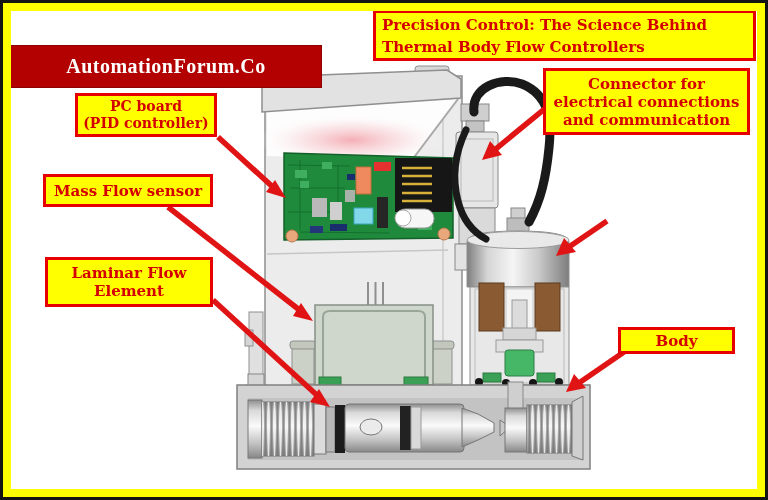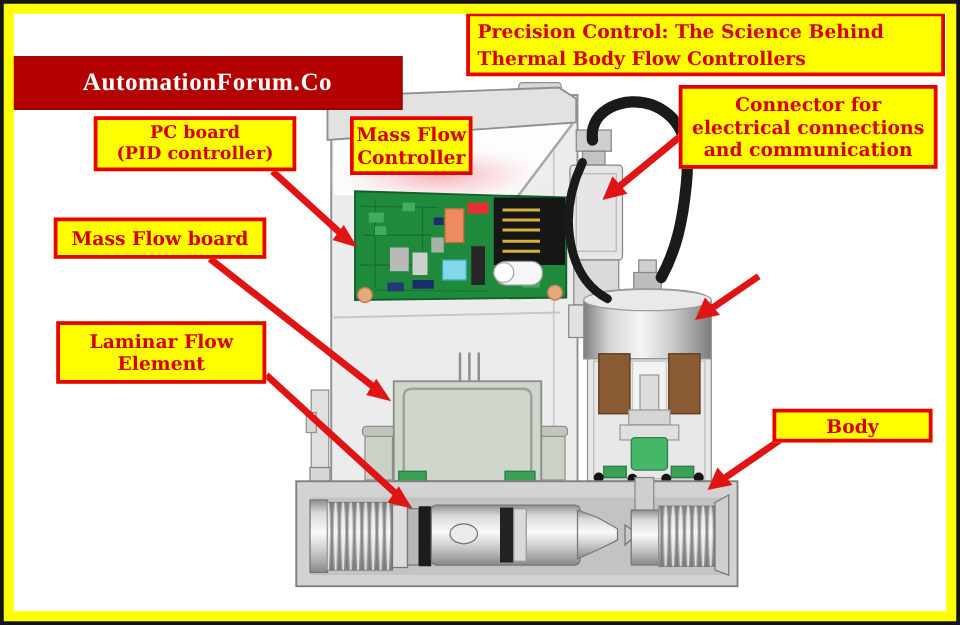--- a/index.html
+++ b/index.html
@@ -31,27 +31,27 @@
     padding:2px 6px;white-space:pre-line;z-index:30;
   }
   .lbl{
     background:var(--label-bg,#ffff00);
     border:3px solid var(--label-border,#e60000);
     color:var(--label-text,#d40000);
     font-weight:bold;font-size:14px;line-height:1.2;
     display:flex;align-items:center;justify-content:center;text-align:center;
     white-space:pre-line;z-index:30;
   }
-  .lbl-pc{left:75px;top:93px;width:162px;height:44px;}
+  .lbl-pc{left:75px;top:93px;width:142px;height:44px;}
   .lbl-mfc{left:280px;top:93px;width:98px;height:47px;font-size:15px;}
   .lbl-conn{left:543px;top:68px;width:207px;height:67px;font-size:15px;}
   .lbl-sensor{left:43px;top:174px;width:170px;height:33px;font-size:15px;}
   .lbl-valve{left:590px;top:175px;width:115px;height:42px;font-size:15px;}
   .lbl-lfe{left:45px;top:257px;width:168px;height:50px;font-size:15px;}
-  .lbl-body{left:618px;top:327px;width:128px;height:27px;font-size:15px;text-align:right;}
+  .lbl-body{left:618px;top:327px;width:117px;height:27px;font-size:15px;text-align:right;}
 
   svg.scene{position:absolute;left:0;top:0;z-index:10;}
   .arrow{stroke:var(--arrow,#e01414);stroke-width:5.5;fill:none;}
   .arrowhead{fill:var(--arrow,#e01414);}
 </style>
 </head>
 <body>
 
 <div class="page">
 
@@ -244,25 +244,23 @@
       </g>
     </g>
   </svg>
 
   <div class="abs logo">AutomationForum.Co</div>
   <div class="abs title-box">Precision Control: The Science Behind
 Thermal Body Flow Controllers</div>
 
   <div class="abs lbl lbl-pc">PC board
 (PID controller)</div>
-  <div class="abs lbl lbl-mfc">Mass Flow
-Controller</div>
   <div class="abs lbl lbl-conn">Connector for
 electrical connections
 and communication</div>
-  <div class="abs lbl lbl-sensor">Mass Flow board</div>
+  <div class="abs lbl lbl-sensor">Mass Flow sensor</div>
   <div class="abs lbl lbl-lfe">Laminar Flow
 Element</div>
   <div class="abs lbl lbl-body">Body</div>
 
   <div class="frame-yellow"></div>
   <div class="frame-black"></div>
 </div>
 
 </body></html>

